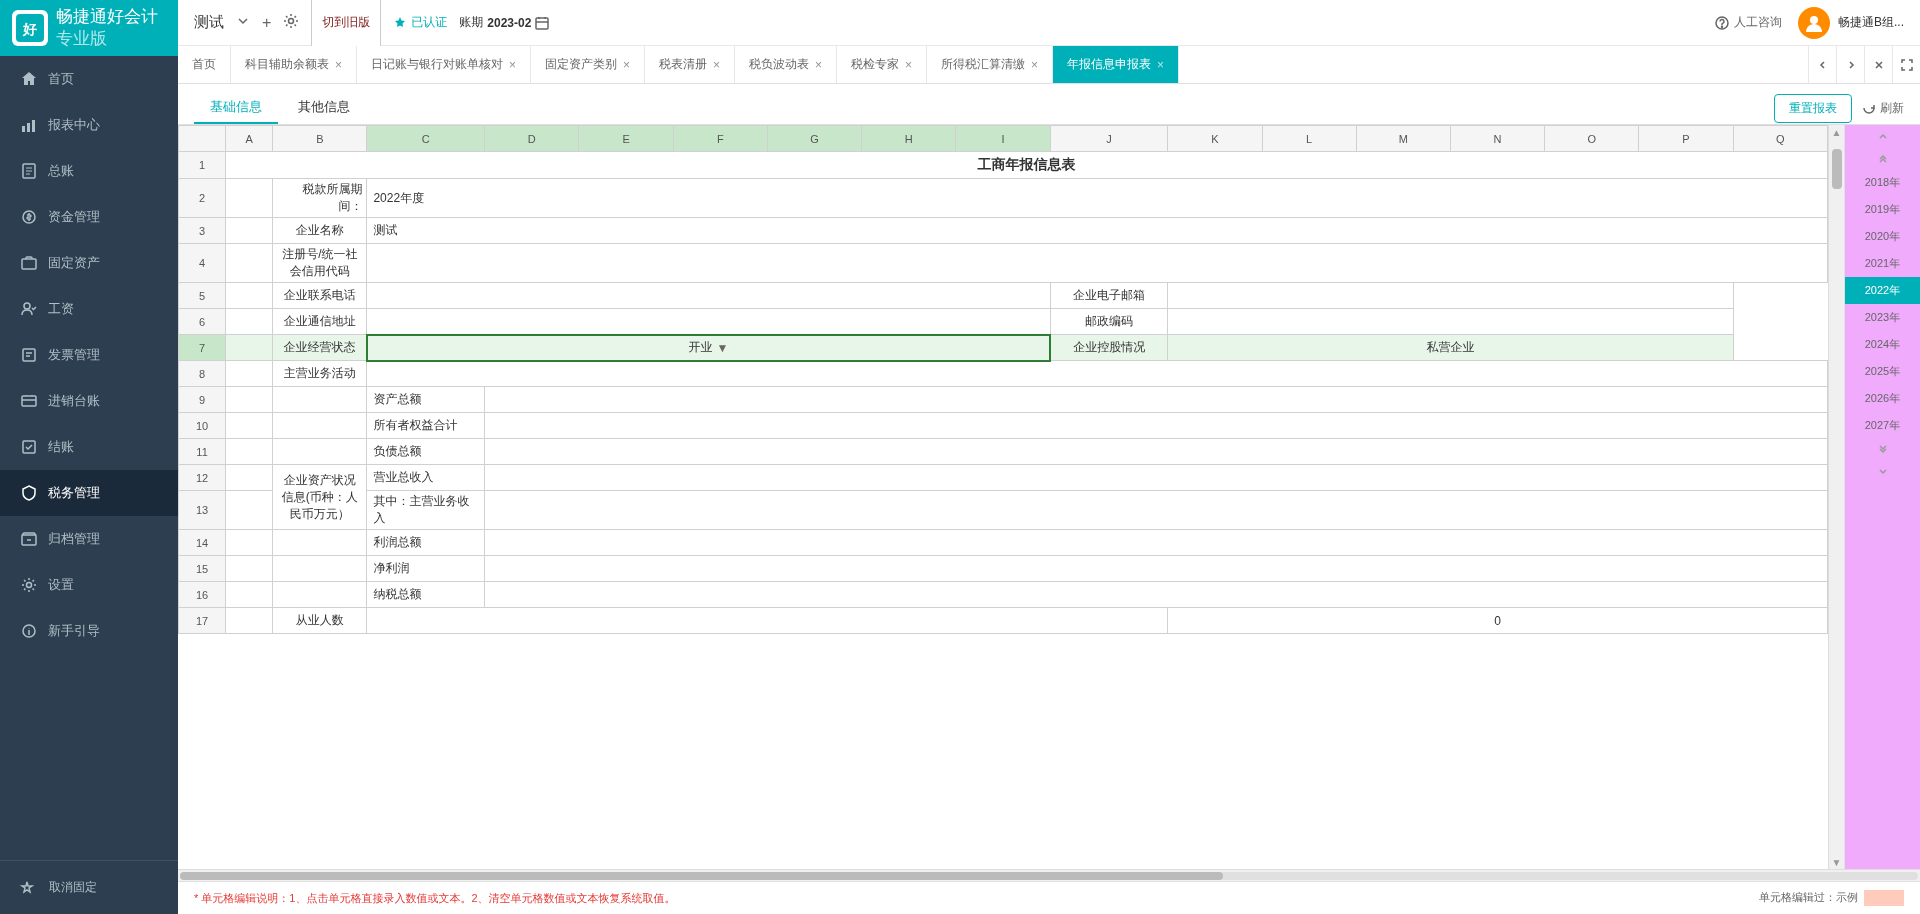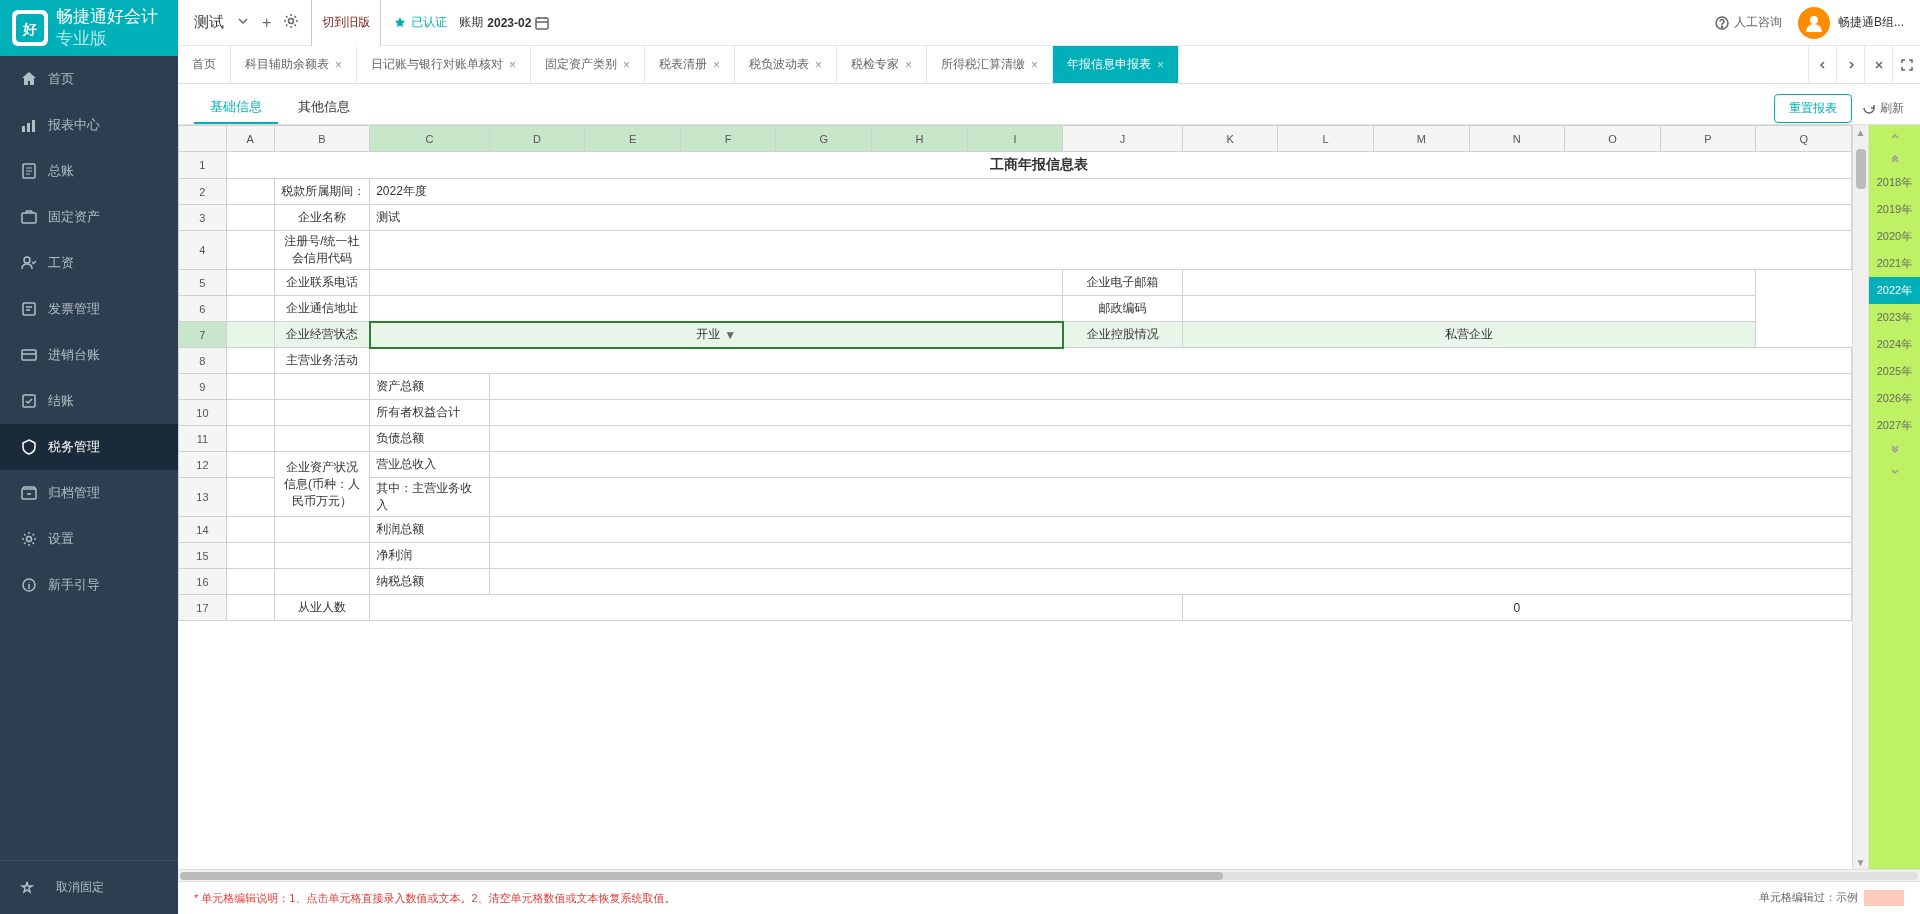--- a/index.html
+++ b/index.html
@@ -13,21 +13,21 @@
     .sidebar-logo { background: #00b0b9; padding: 10px 12px; display: flex; align-items: center; gap: 8px; height: 56px; }
     .sidebar-logo-icon { width: 36px; height: 36px; background: #fff; border-radius: 6px; display: flex; align-items: center; justify-content: center; }
     .sidebar-logo-icon svg { width: 28px; height: 28px; }
     .sidebar-logo-text { font-size: 14px; font-weight: bold; color: #fff; line-height: 1.3; }
     .sidebar-logo-text span { display: block; font-size: 17px; font-weight: normal; }
     .sidebar-nav { flex: 1; overflow-y: auto; }
     .sidebar-nav-item { display: flex; align-items: center; gap: 10px; padding: 14px 20px; cursor: pointer; color: #b0bec5; font-size: 13px; transition: background 0.2s; }
     .sidebar-nav-item.active { background: #1a2a3a; color: #fff; }
     .sidebar-nav-item .nav-icon { width: 18px; height: 18px; display: flex; align-items: center; justify-content: center; flex-shrink: 0; }
     .sidebar-bottom { padding: 10px 20px; border-top: 1px solid #3d5166; }
-    .unfix-btn { display: flex; align-items: center; gap: 22px; color: #b0bec5; font-size: 12px; cursor: pointer; padding: 8px 0; }
+    .unfix-btn { display: flex; align-items: center; gap: 15px; color: #b0bec5; font-size: 12px; cursor: pointer; padding: 8px 0; }
 
     
     .main-content { flex: 1; display: flex; flex-direction: column; background: #f5f6fa; overflow: hidden; }
 
     
     .topbar { height: 46px; background: #fff; display: flex; align-items: center; padding: 0 16px; gap: 12px; border-bottom: 1px solid #e8e8e8; }
     .topbar-title { font-size: 15px; color: #333; font-weight: 500; }
     .topbar-dropdown { color: #666; cursor: pointer; }
     .topbar-add { color: #666; cursor: pointer; font-size: 16px; }
     .topbar-settings { color: #666; cursor: pointer; }
@@ -67,21 +67,21 @@
     .spreadsheet-main { flex: 1; overflow: auto; position: relative; }
 
     
     .grid-table { border-collapse: collapse; font-size: 12px; }
     .grid-table th, .grid-table td { border: 1px solid #d0d0d0; padding: 0; min-width: 40px; height: 26px; }
     .grid-table .col-header { background: #f5f5f5; text-align: center; color: #555; font-weight: normal; font-size: 11px; padding: 2px 4px; }
     .grid-table .row-header { background: #f5f5f5; text-align: center; color: #555; font-weight: normal; width: 36px; min-width: 36px; font-size: 11px; }
     .grid-table td { padding: 2px 6px; color: #333; }
 
     
-    .year-sidebar { width: 52px; background: #bef264; border-left: 1px solid #e0e0e0; display: flex; flex-direction: column; align-items: center; overflow: hidden; }
+    .year-sidebar { width: 76px; background: #f0abfc; border-left: 1px solid #e0e0e0; display: flex; flex-direction: column; align-items: center; overflow: hidden; }
     .year-sidebar-btn { width: 100%; text-align: center; padding: 6px 2px; font-size: 11px; color: #666; cursor: pointer; }
     .year-sidebar-btn.active { background: #00b0b9; color: #fff; }
     .year-sidebar-scroll-btn { width: 32px; height: 22px; display: flex; align-items: center; justify-content: center; cursor: pointer; color: #999; }
 
     
     .bottom-bar { padding: 8px 16px; background: #fff; border-top: 1px solid #e0e0e0; display: flex; align-items: center; gap: 8px; font-size: 11px; color: #e53935; }
     .bottom-right { margin-left: auto; color: #666; display: flex; align-items: flex-start; gap: 6px; }
     .example-cell { width: 40px; height: 16px; background: #ffccbc; display: inline-block; vertical-align: middle; }
 
     
@@ -141,20 +141,29 @@
           <svg width="16" height="16" viewBox="0 0 16 16" fill="currentColor">
               <rect x="2" y="1" width="12" height="14" rx="1" fill="none" stroke="currentColor" stroke-width="1.5"></rect>
               <line x1="5" y1="5" x2="11" y2="5" stroke="currentColor" stroke-width="1"></line>
               <line x1="5" y1="8" x2="11" y2="8" stroke="currentColor" stroke-width="1"></line>
               <line x1="5" y1="11" x2="9" y2="11" stroke="currentColor" stroke-width="1"></line>
             </svg>
         </div>
         <span>总账</span>
       </div>
 
+      <div class="sidebar-nav-item">
+        <div class="nav-icon">
+          <svg width="16" height="16" viewBox="0 0 16 16" fill="none" stroke="currentColor" stroke-width="1.5">
+              <circle cx="8" cy="8" r="6"></circle>
+              <path d="M8 4v2M8 10v2M6 6h3a1 1 0 010 2H7a1 1 0 000 2h3"></path>
+            </svg>
+        </div>
+        <span>资金管理</span>
+      </div>
 
       <div class="sidebar-nav-item">
         <div class="nav-icon">
           <svg width="16" height="16" viewBox="0 0 16 16" fill="currentColor">
               <rect x="1" y="4" width="14" height="10" rx="1" fill="none" stroke="currentColor" stroke-width="1.5"></rect>
               <path d="M5 4V3a1 1 0 011-1h4a1 1 0 011 1v1" stroke="currentColor" stroke-width="1.5" fill="none"></path>
             </svg>
         </div>
         <span>固定资产</span>
       </div>

